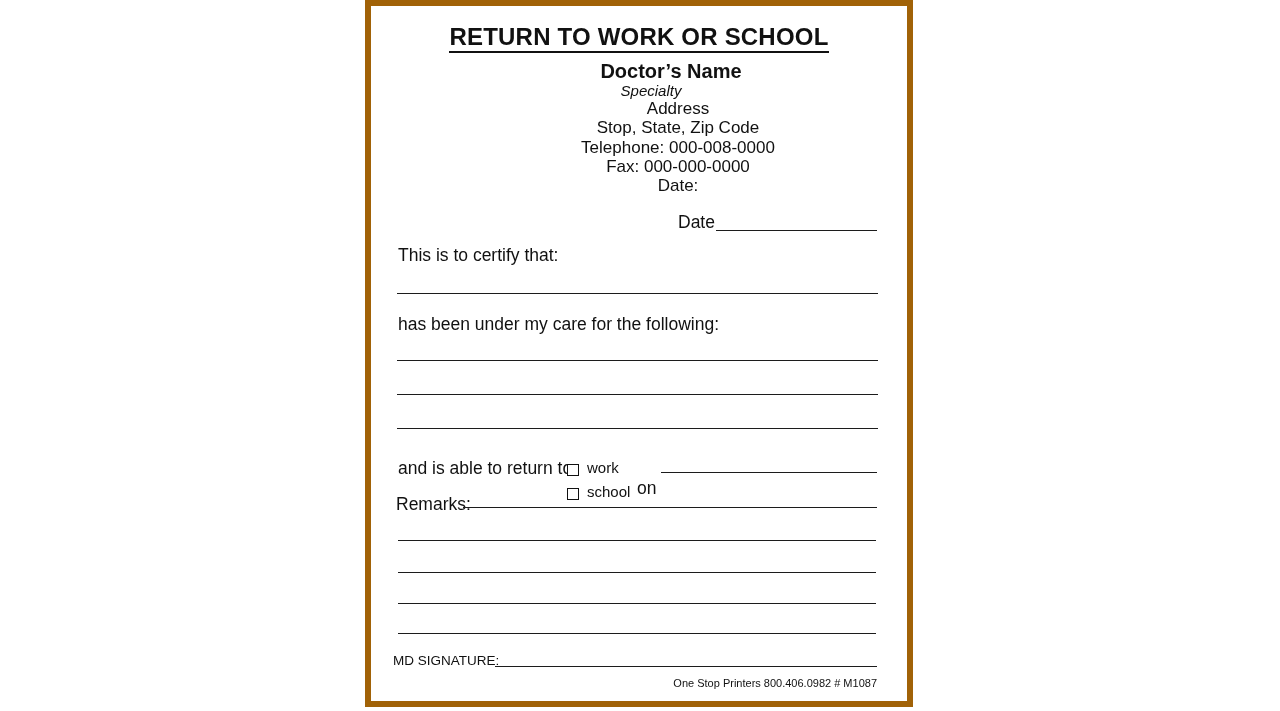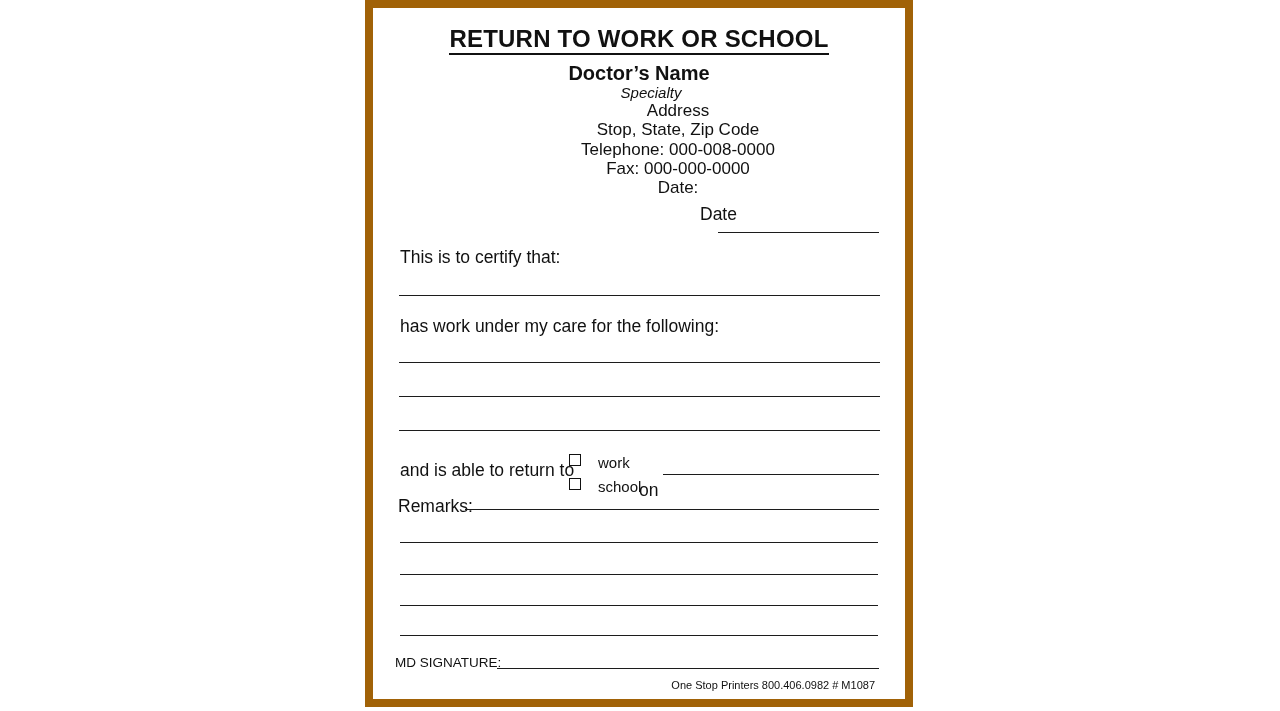--- a/index.html
+++ b/index.html
@@ -18,60 +18,60 @@
     height: 711px;
     background: #ffffff;
   }
   .card {
     position: absolute;
     left: 365px;
     top: 0;
     width: 548px;
     height: 707px;
     box-sizing: border-box;
-    border: 8px solid #a16207;
+    border: 6px solid #a16207;
     background: #ffffff;
   }
   .center-row {
     position: absolute;
     left: 0;
     width: 100%;
     text-align: center;
     white-space: nowrap;
   }
   .abs { position: absolute; white-space: nowrap; }
   .title-text {
     display: inline-block;
     font-size: 24px;
     font-weight: bold;
     letter-spacing: 0.2px;
     border-bottom: 2.5px solid #111;
     padding-bottom: 2px;
     line-height: 25px;
   }
-  .doctor-name { font-size: 20px; font-weight: bold; line-height: 21px; }
+  .doctor-name { font-size: 20px; font-weight: bold; line-height: 21px; padding-left: 32px; }
   .specialty   { font-size: 15px; font-style: italic; line-height: 16px; padding-left: 12px; }
   .contact     { font-size: 17px; line-height: 18px; margin-left: 39px; }
   .body-label  { font-size: 17.5px; line-height: 19px; }
   .small-label { font-size: 13.5px; line-height: 15px; }
   .footer-text { font-size: 11px; line-height: 12px; }
   .rule {
     position: absolute;
     height: 0;
     border-top: 1.6px solid #1c1c1c;
   }
   .cb-group {
     position: absolute;
     left: 196px;
     top: 446px;
   }
   .cb-row {
     display: flex;
-    align-items: flex-start;
-    gap: 17px;
+    align-items: flex-end;
+    gap: 8px;
     height: 24px;
     font-size: 15px;
   }
   .cb-box {
     width: 12px;
     height: 12px;
     box-sizing: border-box;
     border: 1.6px solid #111;
     background: #fff;
     flex: 0 0 auto;
@@ -87,27 +87,27 @@
       <span class="title-text">RETURN TO WORK OR SCHOOL</span>
     </div>
     <div class="center-row doctor-name" style="top:55px;">Doctor’s Name</div>
     <div class="center-row specialty" style="top:77px;">Specialty</div>
     <div class="center-row contact" style="top:94px;">Address</div>
     <div class="center-row contact" style="top:113px;">Stop, State, Zip Code</div>
     <div class="center-row contact" style="top:133px;">Telephone: 000-008-0000</div>
     <div class="center-row contact" style="top:152px;">Fax: 000-000-0000</div>
     <div class="center-row contact" style="top:171px;">Date:</div>
 
-    <div class="abs body-label" style="left:307px; top:197px;margin-left:20px;">Date</div>
+    <div class="abs body-label" style="left:307px; top:207px;">Date</div>
     <div class="rule" style="left:345px; top:224px; width:161px;"></div>
 
     <div class="abs body-label" style="left:27px; top:240px;">This is to certify that:</div>
     <div class="rule" style="left:26px; top:287px; width:481px;"></div>
 
-    <div class="abs body-label" style="left:27px; top:309px;">has work under my care for the following:</div>
+    <div class="abs body-label" style="left:27px; top:309px;">has been under my care for the following:</div>
     <div class="rule" style="left:26px; top:354px; width:481px;"></div>
     <div class="rule" style="left:26px; top:388px; width:481px;"></div>
     <div class="rule" style="left:26px; top:422px; width:481px;"></div>
 
     <div class="abs body-label" style="left:27px; top:453px;">and is able to return to</div>
 
     <div class="cb-group">
       <div class="cb-row">
         <span class="cb-box"></span>
         <span>work</span>

